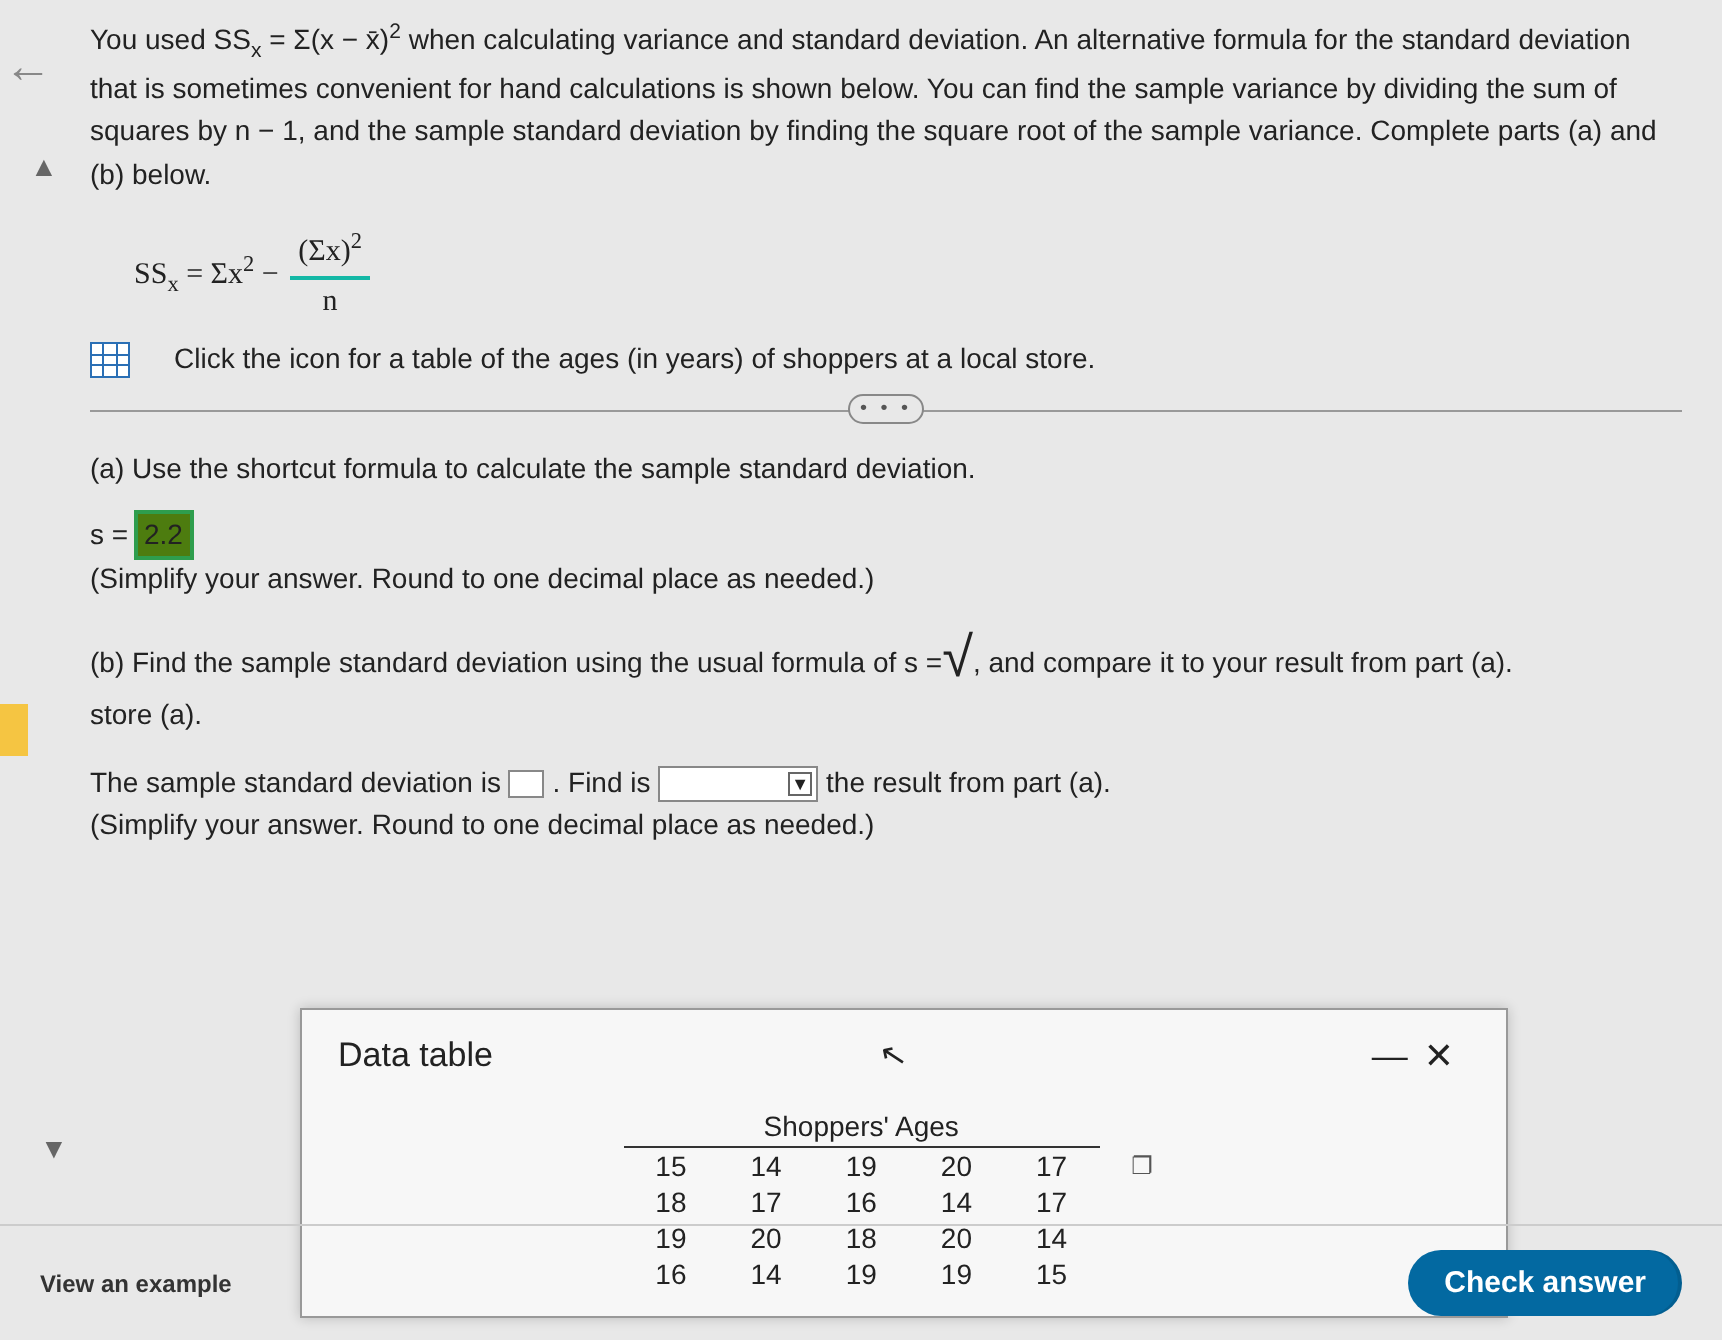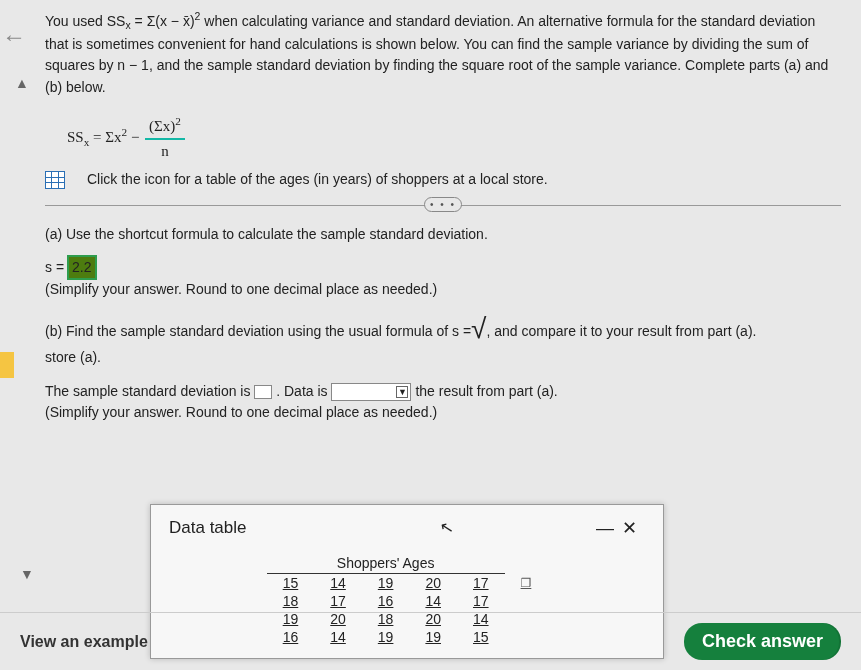--- a/index.html
+++ b/index.html
@@ -125,21 +125,21 @@
       left: 0;
       top: 352px;
       width: 14px;
       height: 26px;
       background: #f5c542;
     }
     .popup {
       position: absolute;
       left: 150px;
       top: 504px;
-      width: 514px;
+      width: 604px;
       background: #f7f7f7;
       border: 1px solid #999;
       box-shadow: 0 0 6px rgba(0,0,0,0.2);
       padding: 12px 18px;
     }
     .popup-head {
       display: flex;
       justify-content: space-between;
       align-items: center;
       margin-bottom: 14px;
@@ -153,21 +153,20 @@
     }
     .data-table th {
       text-align: center;
       font-weight: normal;
       padding: 2px 10px;
       border-bottom: 1px solid #333;
     }
     .data-table td {
       padding: 1px 16px;
       text-align: right;
-      text-decoration: underline;
     }
     .copy-icon {
       font-size: 12px;
       color: #555;
       padding-left: 8px;
     }
     .bottom-bar {
       position: absolute;
       left: 0;
       bottom: 0;
@@ -179,28 +178,28 @@
       padding: 0 20px;
       border-top: 1px solid #ccc;
     }
     .caret-down {
       position: absolute;
       left: 20px;
       bottom: 88px;
       color: #666;
       font-size: 14px;
     }
-    .view-example { color: #333; font-size: 16px; font-weight: bold; }
+    .view-example { color: #333; font-size: 12px; font-weight: bold; }
     .check-btn {
-      background: #15803d;
+      background: #0369a1;
       color: #fff;
       border: none;
       border-radius: 18px;
       padding: 8px 18px;
-      font-size: 18px;
+      font-size: 15px;
       font-weight: bold;
       box-shadow: inset -2px 0 0 rgba(0,0,0,0.1);
     }
     .cursor {
       position: absolute;
       left: 440px;
       top: 518px;
       font-size: 16px;
       color: #222;
       transform: rotate(-12deg);
@@ -257,21 +256,21 @@
       <span>(b) Find the sample standard deviation using the usual formula of s = </span>
       <span class="sqrt">
         <span class="radical">√</span>
       </span>
       <span>, and compare it to your result from part (a).</span>
     </div>
     <div style="margin-top:4px;">store (a).</div>
     <div style="margin-top:12px;">
       <span>The sample standard deviation is </span>
       <span class="blank-box"></span>
-      <span>. Data is </span>
+      <span>. Find is </span>
       <span class="select-box">
           <span class="caret">▼</span>
         </span>
       <span> the result from part (a).</span>
     </div>
     <div>(Simplify your answer. Round to one decimal place as needed.)</div>
   </div>
 
 </div>
 

